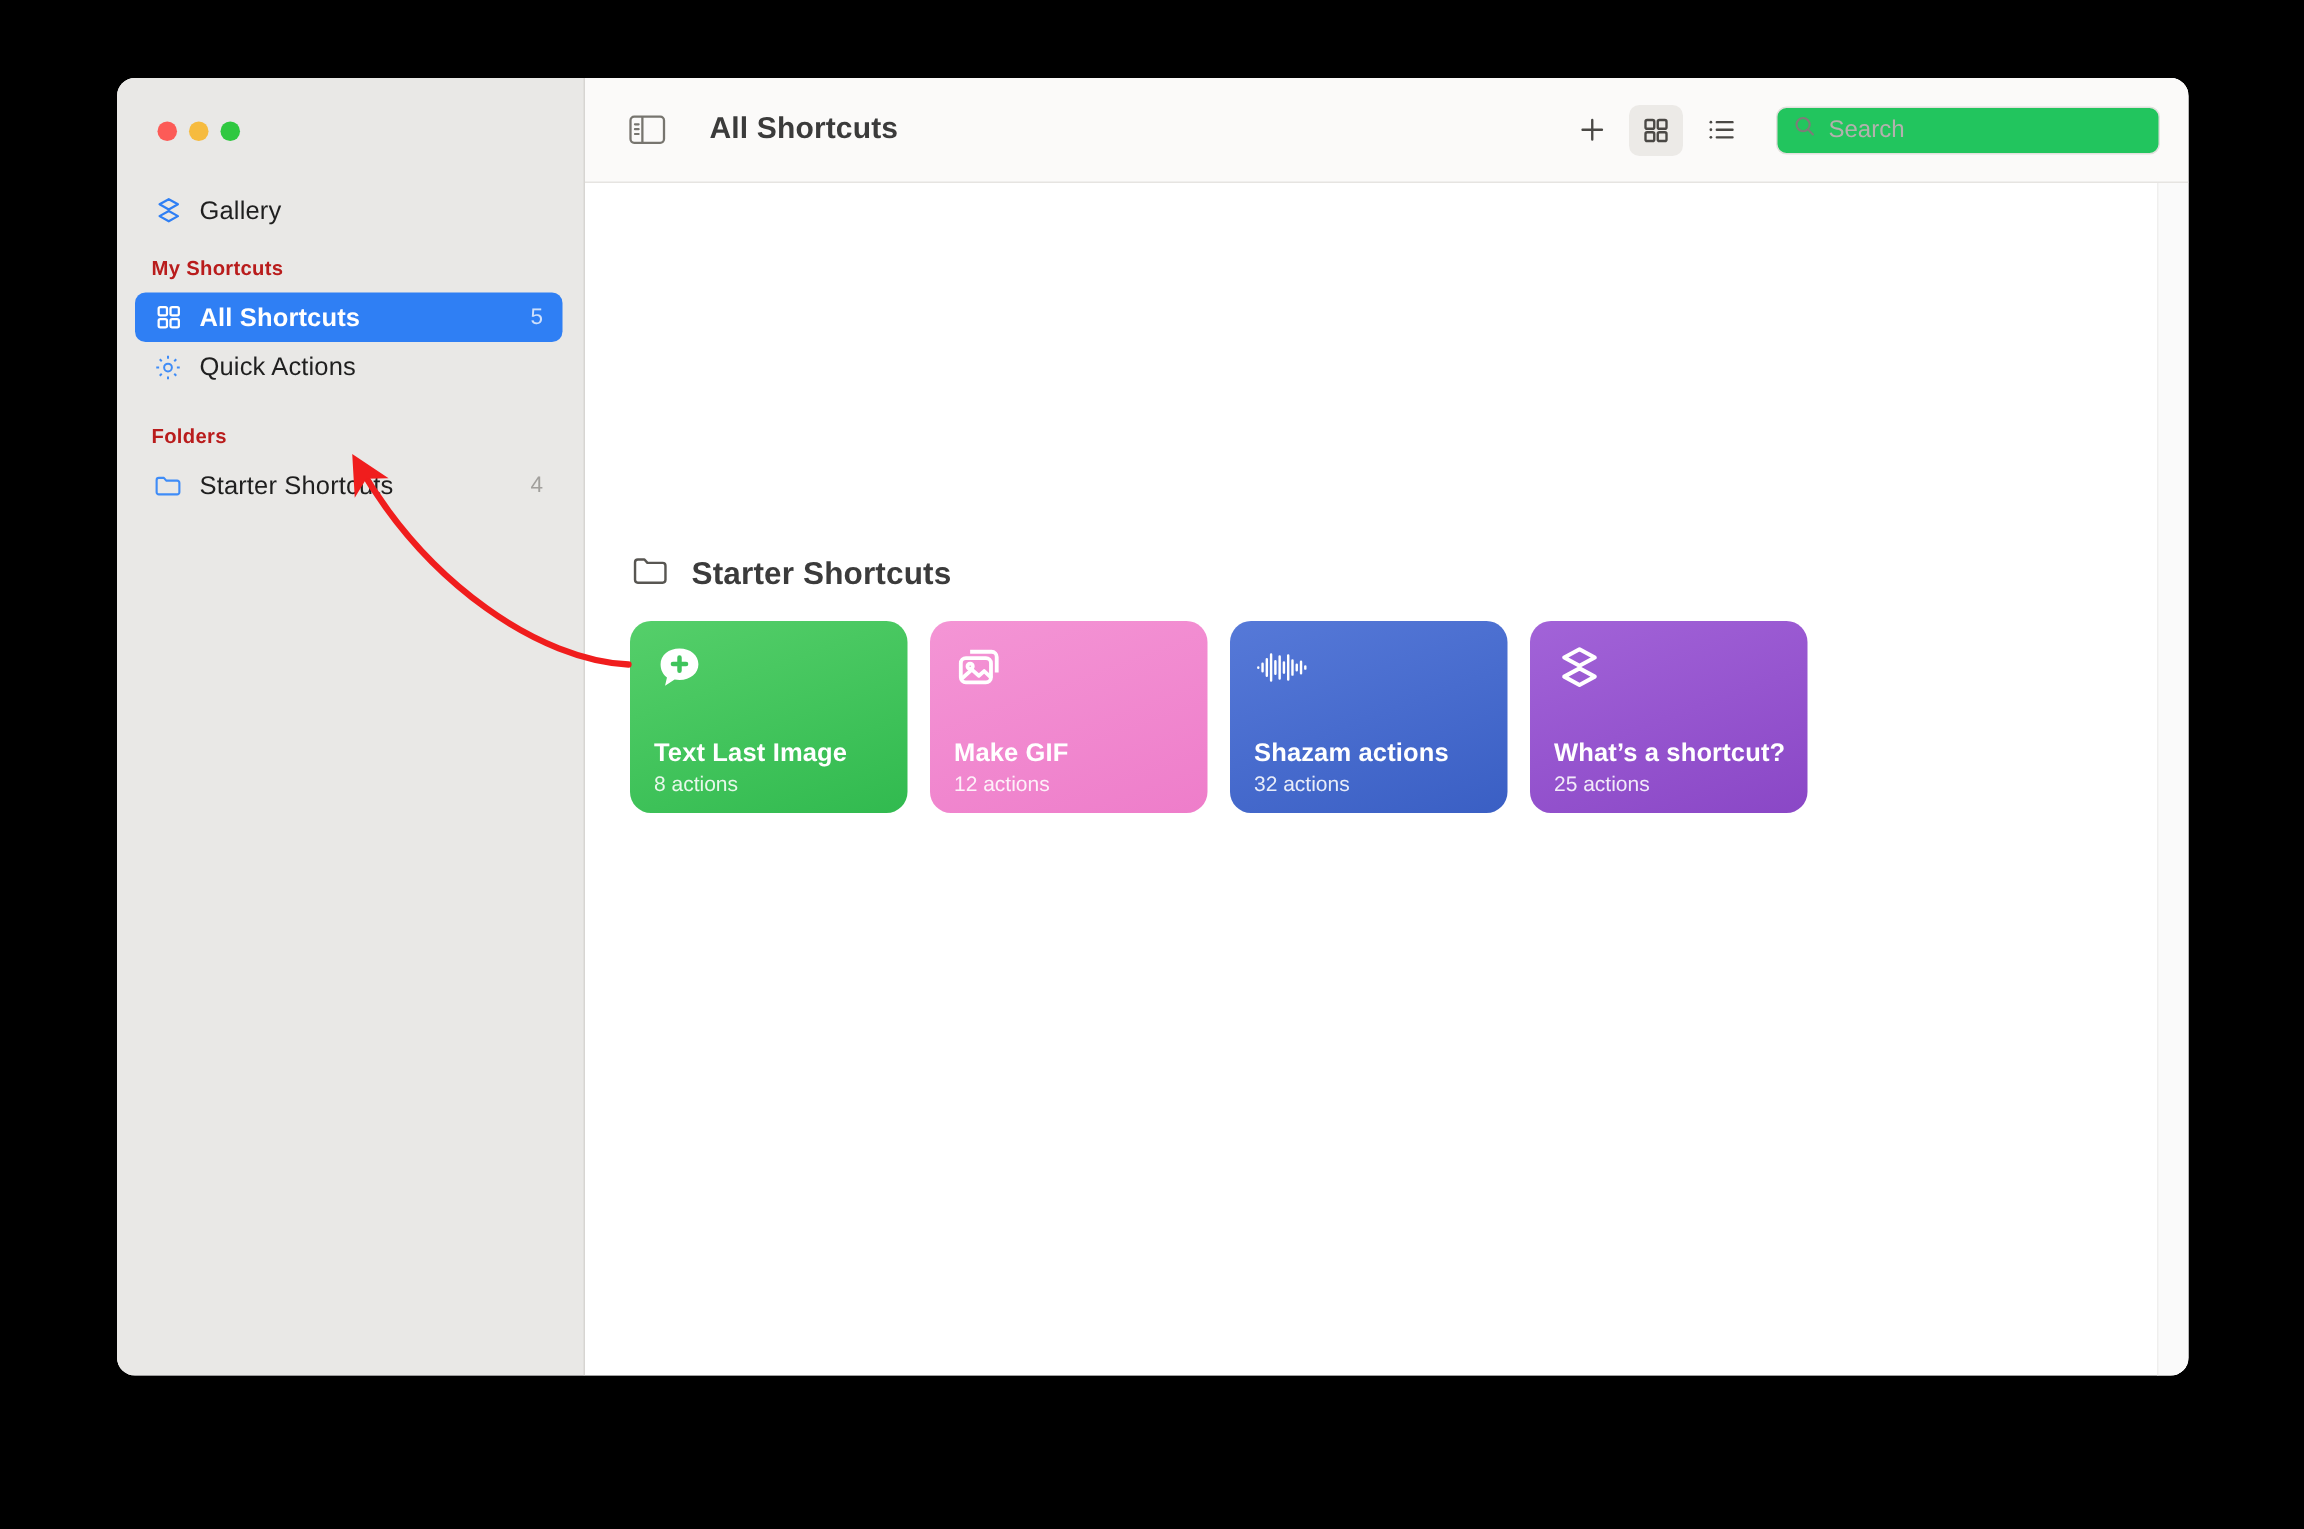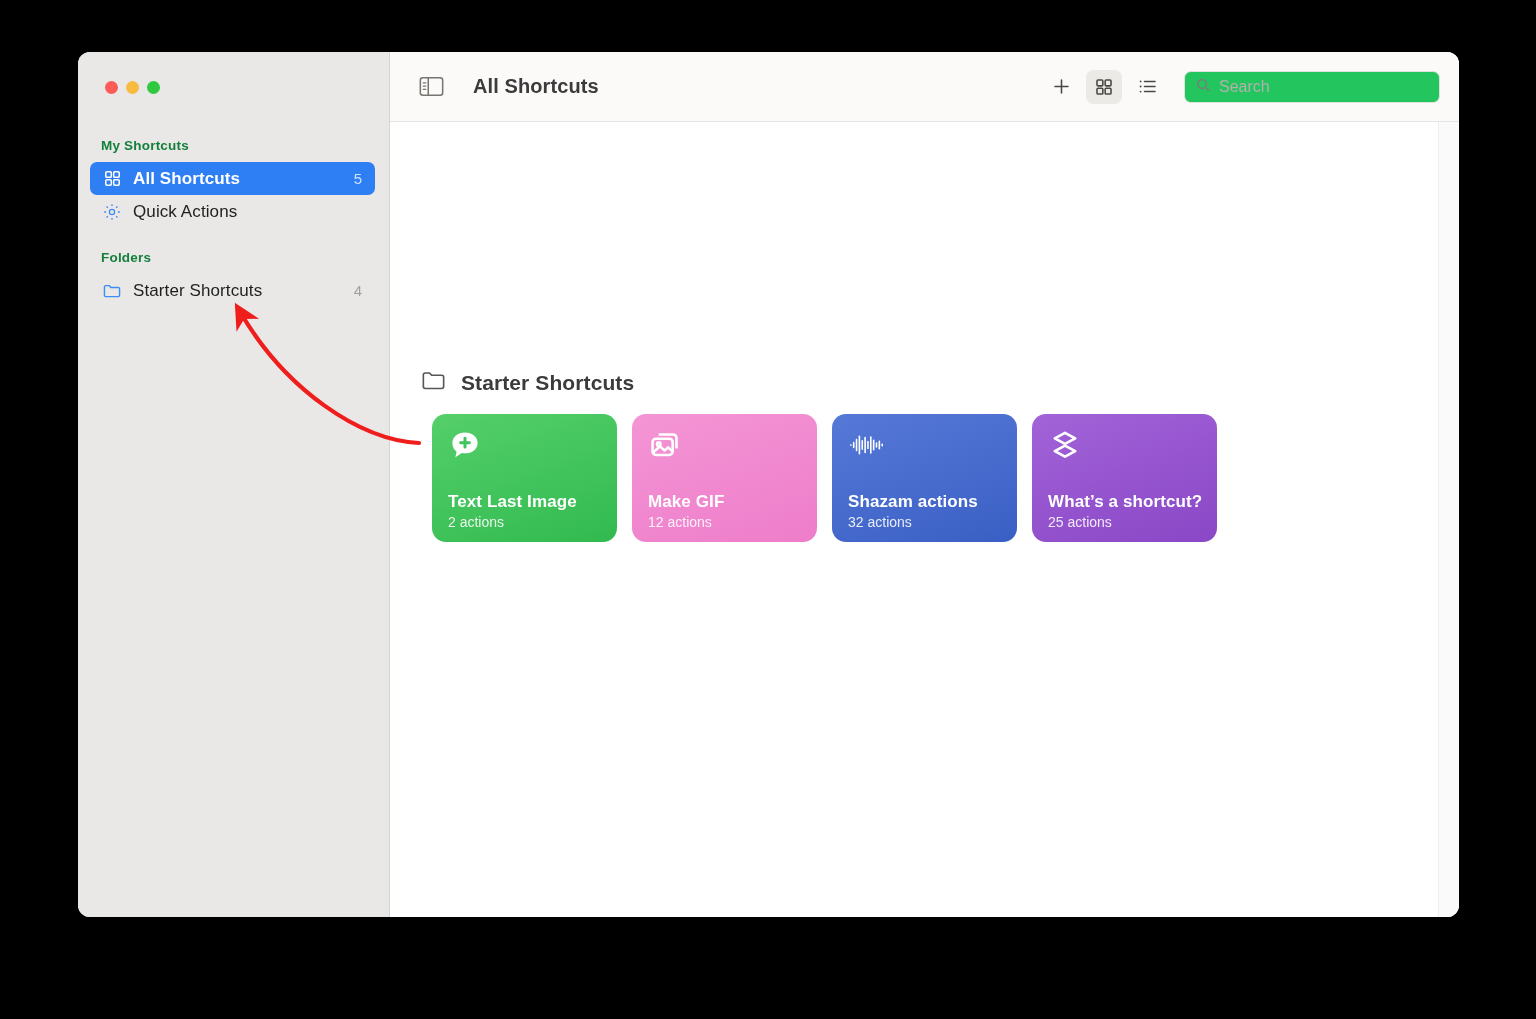--- a/index.html
+++ b/index.html
@@ -47,21 +47,21 @@
   }
   .side-row .ico { width:22px; height:22px; flex:0 0 22px; display:flex; align-items:center; justify-content:center; margin-right:10px; }
   .side-row .lbl { font-size:17px; color:#1f1f1f; letter-spacing:.1px; white-space:nowrap; }
   .side-row .cnt { margin-left:auto; font-size:15px; color:#a2a09d; }
   .side-row.selected { background:#2f7ff4; }
   .side-row.selected .lbl { color:#fff; font-weight:700; }
   .side-row.selected .cnt { color:#cfe0fb; }
   .side-row.gallery { margin-top:0; }
 
   .side-head {
-    font-size:13.5px; font-weight:700; color:#15803d;
+    font-size:13.5px; font-weight:700; color:#b91c1c;
     padding:0 0 0 23px; letter-spacing:.2px;
   }
   .gap-a { height:14px; }
   .gap-b { height:9px; }
   .gap-c { height:22px; }
   .gap-d { height:9px; }
 
   
   .content { flex:1; position:relative; background:#ffffff; min-width:0; }
   .toolbar {
@@ -111,21 +111,21 @@
   .card .cicon { height:44px; }
   .card .ctitle { font-size:17px; font-weight:700; line-height:1.2; margin-top:auto; letter-spacing:.1px; }
   .card .csub { font-size:14px; margin-top:2px; color:rgba(255,255,255,.88); }
 
   .row1 { position:absolute; left:0; top:72px; }
   .folder-head {
     position:absolute; left:0; top:247px;
     display:flex; align-items:center; padding-left:30px; gap:14px;
   }
   .folder-head .ftxt { font-size:21px; font-weight:700; color:#3b3b3b; letter-spacing:.1px; }
-  .row2 { position:absolute; left:12px; top:292px;align-items:flex-end; }
+  .row2 { position:absolute; left:0; top:292px;align-items:flex-end; }
 
   
   .anno { position:absolute; left:0; top:0; width:1536px; height:1019px; pointer-events:none; }
 </style>
 </head>
 <body>
 
 <div id="stage">
 
   <div class="window">
@@ -133,20 +133,29 @@
     <div class="sidebar">
 
       <div class="traffic">
         <div class="light red"></div>
         <div class="light yellow"></div>
         <div class="light green"></div>
       </div>
 
       <div class="side-list">
 
+        <div class="side-row gallery">
+          <span class="ico">
+            <svg width="21" height="21" viewBox="0 0 24 24" fill="none" stroke="#2f7ff4" stroke-width="1.7" stroke-linejoin="round">
+              <path d="M12 3.2 19 7.1 12 11 5 7.1z"></path>
+              <path d="M12 12.2 19 16.1 12 20 5 16.1z"></path>
+            </svg>
+          </span>
+          <span class="lbl">Gallery</span>
+        </div>
 
         <div class="gap-a"></div>
         <div class="side-head">My Shortcuts</div>
         <div class="gap-b"></div>
 
         <div class="side-row selected">
           <span class="ico">
             <svg width="19" height="19" viewBox="0 0 24 24" fill="none" stroke="#ffffff" stroke-width="1.9">
               <rect x="3.5" y="3.5" width="7" height="7" rx="1.4"></rect>
               <rect x="13.5" y="3.5" width="7" height="7" rx="1.4"></rect>
@@ -251,21 +260,21 @@
         <div class="grid row2">
 
           <div class="card" style="background:linear-gradient(160deg,#55cf6a 0%,#31ba4f 100%)">
             <div class="cicon">
               <svg width="34" height="34" viewBox="0 0 24 24" fill="none">
                 <path d="M12 3.1c5.1 0 8.9 3.2 8.9 7.4 0 4.2-3.8 7.4-8.9 7.4-.8 0-1.6-.08-2.3-.23L5.2 20.6l.9-3.9C4.2 15.3 3.1 13.2 3.1 10.5 3.1 6.3 6.9 3.1 12 3.1z" fill="#fff"></path>
                 <path d="M12 7.3v6.2M8.9 10.4h6.2" stroke="#3fc45c" stroke-width="2.1" stroke-linecap="round"></path>
               </svg>
             </div>
             <div class="ctitle">Text Last Image</div>
-            <div class="csub">2 actions</div>
+            <div class="csub">8 actions</div>
           </div>
 
           <div class="card" style="background:linear-gradient(160deg,#f495d5 0%,#ee7dca 100%)">
             <div class="cicon">
               <svg width="34" height="34" viewBox="0 0 24 24" fill="none" stroke="#fff" stroke-width="1.8" stroke-linejoin="round">
                 <path d="M7.6 4.6h10.1a2.4 2.4 0 0 1 2.4 2.4v7.4"></path>
                 <rect x="3.2" y="7.6" width="14.2" height="11.4" rx="2.4" fill="none"></rect>
                 <circle cx="7.6" cy="11.4" r="1.25"></circle>
                 <path d="M3.6 17.3 8.4 13l3.3 2.9 2.5-2.2 3 2.8" stroke-linecap="round"></path>
               </svg>

